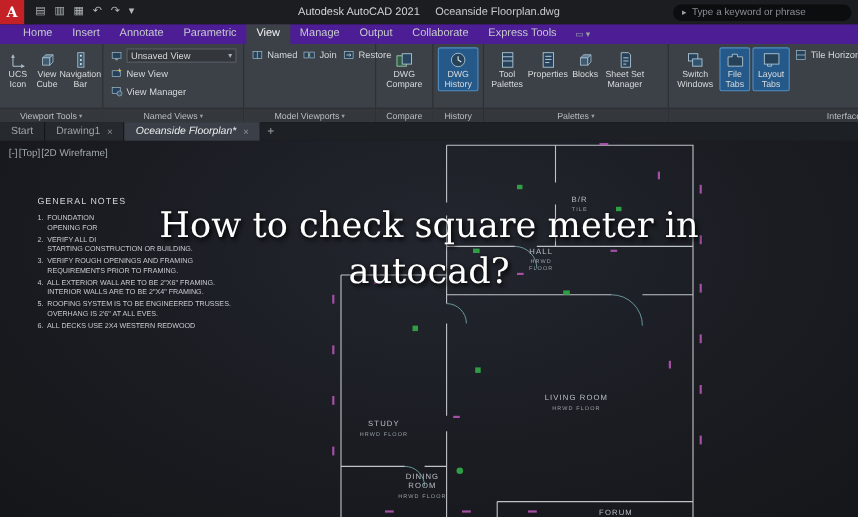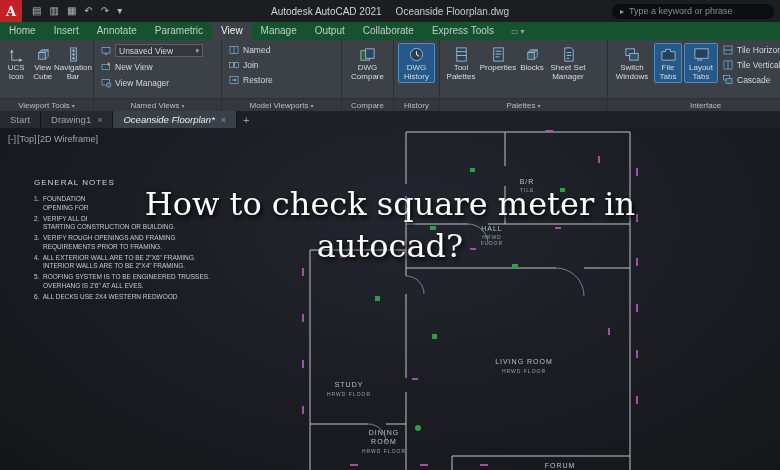--- a/index.html
+++ b/index.html
@@ -12,43 +12,43 @@
           display:flex; align-items:center; justify-content:center; font-family:"DejaVu Serif", serif; }
   .qat { display:flex; gap:8px; margin-left:10px; color:#b3b8bc; font-size:10px; line-height:22px; }
   .qat span { cursor:default; }
   .tb-title { position:absolute; left:0; right:0; text-align:center; font-size:10px; color:#d2d5d8; pointer-events:none; }
   .tb-title .doc { margin-left:14px; color:#c8cbce; }
   .search { margin-left:auto; margin-right:6px; width:162px; height:15px; background:#0c0d0f; border-radius:8px;
             display:flex; align-items:center; gap:5px; padding:0 8px; font-size:9px; color:#8a8f93; }
   .search .arrow { color:#9aa0a5; font-size:8px; }
 
   
-  .tabrow { height:18px; background:#14532d; display:flex; align-items:stretch; }
+  .tabrow { height:18px; background:#4c1d95; display:flex; align-items:stretch; padding-left:12px; }
   .rtab { font-size:10px; color:#c6cacd; padding:3px 9px 2px; cursor:default; }
   .rtab.active { background:#3c4147; color:#f2f4f5; }
   .ribbon-ctl { color:#9aa0a5; font-size:8px; align-self:center; margin-left:8px; letter-spacing:2px; }
 
   
   .ribbon { height:71px; background:#3c4147; display:flex; overflow:hidden; }
   .panel { display:flex; flex-direction:column; border-right:1px solid #2c2f34; }
   .panel-body { flex:1; display:flex; padding:3px 4px; gap:2px; align-items:flex-start; }
   .panel-label { height:13px; background:#34383d; border-top:1px solid #2c2f34; font-size:8px; color:#b9bec2;
                  display:flex; align-items:center; justify-content:center; gap:2px; white-space:nowrap; padding:0 4px;}
   .panel-label .parrow { font-size:6px; color:#9aa0a5; }
 
   .bigbtn { display:flex; flex-direction:column; align-items:center; gap:1px; padding:2px 1px 1px;
             font-size:8px; line-height:1.08; color:#d8dbdd; text-align:center; border-radius:2px; border:1px solid transparent; }
   .bigbtn.sel { background:#25598a; border-color:#4e8ec4; }
   .bigbtn .blabel { white-space:normal; }
   .bicon svg { width:17px; height:17px; display:block; }
 
-  .smallcol { display:flex; flex-direction:column; justify-content:flex-start; gap:1px;text-align:center; }
+  .smallcol { display:flex; flex-direction:row; justify-content:flex-start; gap:1px;text-align:center; }
   .smallbtn { display:flex; align-items:center; gap:3px; font-size:8.5px; color:#d4d7da; padding:1px 2px; white-space:nowrap; overflow:hidden; }
   .sicon svg { width:12px; height:12px; display:block; flex:none; }
-  .combo { width:88px; height:13px; background:#33373c; border:1px solid #5b6067; display:flex; align-items:center;
+  .combo { width:100px; height:13px; background:#33373c; border:1px solid #5b6067; display:flex; align-items:center;
            justify-content:space-between; padding:0 3px; font-size:8.5px; color:#d4d7da; }
   .combo .carrow { font-size:7px; color:#aab0b5; }
 
   
   .filetabs { height:17px; background:#1d2024; display:flex; align-items:stretch; }
   .ftab { display:flex; align-items:center; gap:6px; padding:0 10px; font-size:9.5px; color:#9fa4a9;
           background:#26292e; border-right:1px solid #141619; }
   .ftab.active { background:#3b4048; color:#eceeef;font-style:italic; }
   .ftab .x { font-size:9px; color:#8d9296; }
   .newtab { width:18px; display:flex; align-items:center; justify-content:center; color:#9aa0a4; font-size:11px; }

